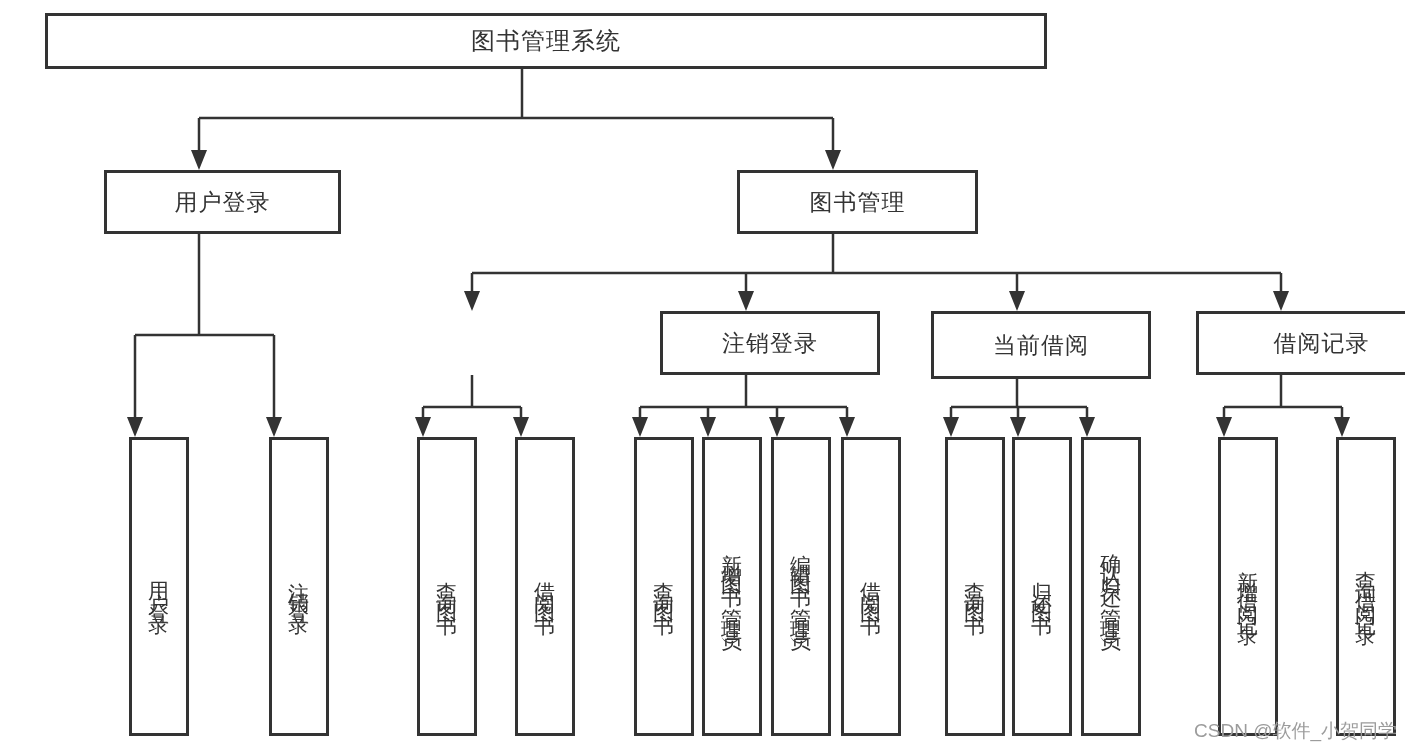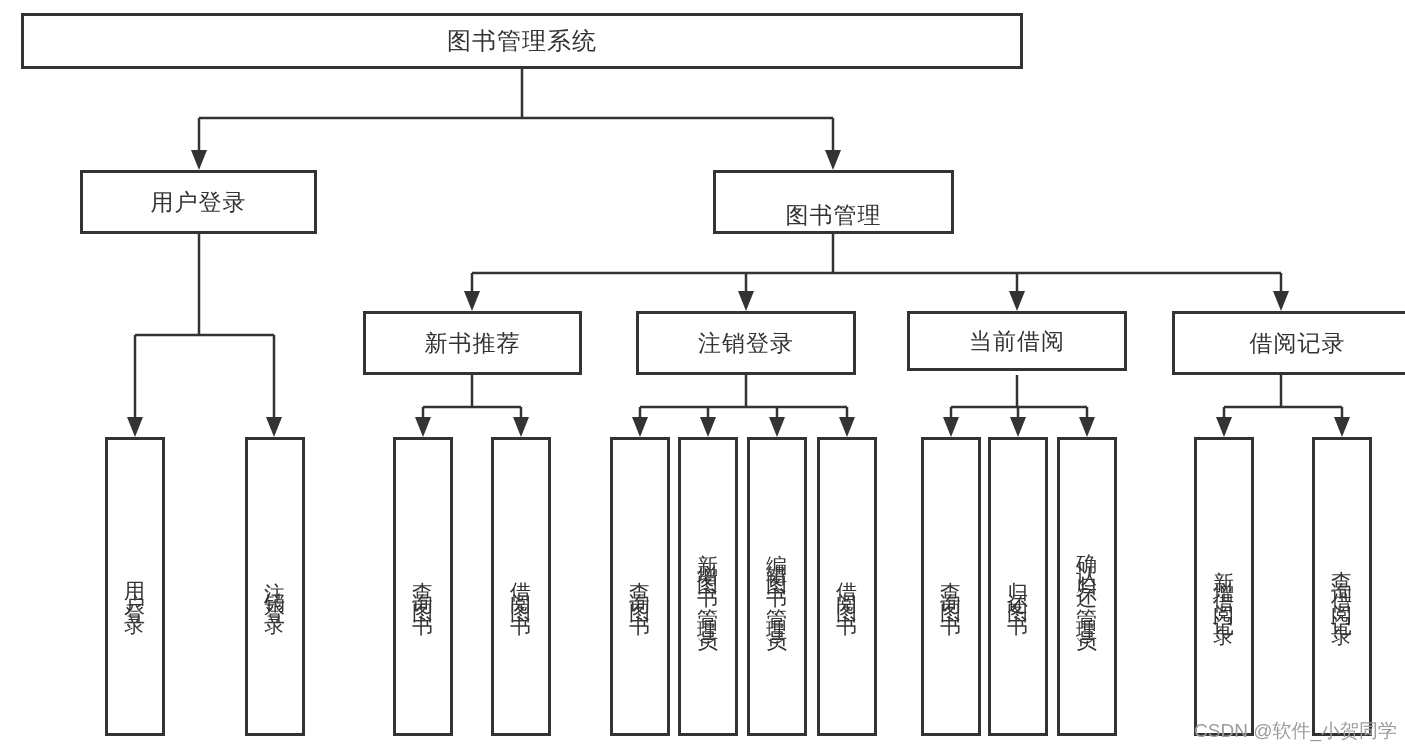--- a/index.html
+++ b/index.html
@@ -27,20 +27,21 @@
     position: absolute;
     box-sizing: border-box;
     background: #ffffff;
     border: 3px solid #333333;
     display: flex;
     align-items: center;
     justify-content: center;
     color: #333333;
     z-index: 2;
     text-align: center;
+    margin-left: 24px;
   }
   .root-box   { font-size: 24px; letter-spacing: 1px; }
   .branch-box { font-size: 23px; letter-spacing: 1px; }
   .leaf-box   { font-size: 21px; }
   .leaf-box .vtext {
     writing-mode: vertical-rl;
     letter-spacing: 11px;
     line-height: 1;
     color: #333333;
   }
@@ -128,31 +129,28 @@
     </g>
   </svg>
 
   <div class="box root-box" style="left:21px; top:13px; width:1002px; height:56px;">
     <span>图书管理系统</span>
   </div>
 
   <div class="box branch-box" style="left:80px; top:170px; width:237px; height:64px;">
     <span>用户登录</span>
   </div>
-  <div class="box branch-box" style="left:713px; top:170px; width:241px; height:64px;align-items:flex-end;">
+  <div class="box branch-box" style="left:713px; top:170px; width:241px; height:64px;">
     <span>图书管理</span>
   </div>
 
-  <div class="box branch-box" style="left:363px; top:311px; width:219px; height:64px;">
-    <span>新书推荐</span>
-  </div>
   <div class="box branch-box" style="left:636px; top:311px; width:220px; height:64px;">
     <span>注销登录</span>
   </div>
-  <div class="box branch-box" style="left:907px; top:311px; width:220px; height:60px;">
+  <div class="box branch-box" style="left:907px; top:311px; width:220px; height:68px;">
     <span>当前借阅</span>
   </div>
   <div class="box branch-box" style="left:1172px; top:311px; width:251px; height:64px;">
     <span>借阅记录</span>
   </div>
 
   <div class="box leaf-box" style="left:105px; top:437px; width:60px; height:299px;">
     <span class="vtext">用户登录</span>
   </div>
   <div class="box leaf-box" style="left:245px; top:437px; width:60px; height:299px;">

